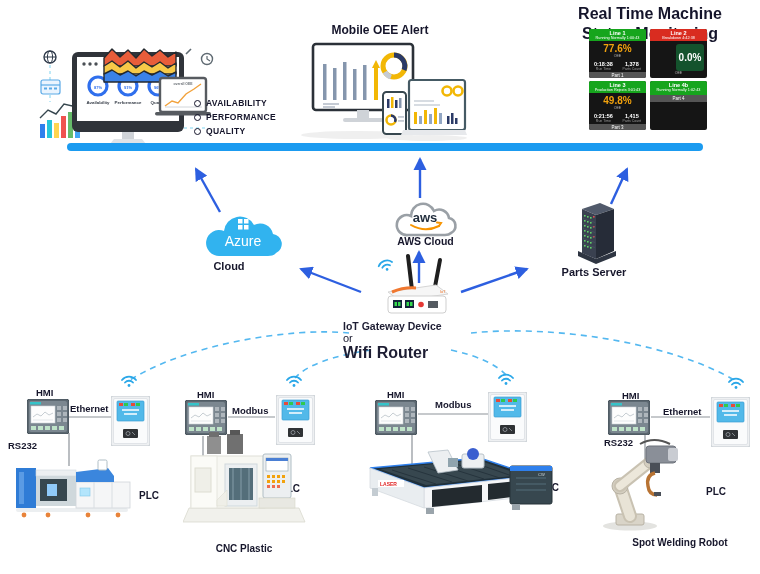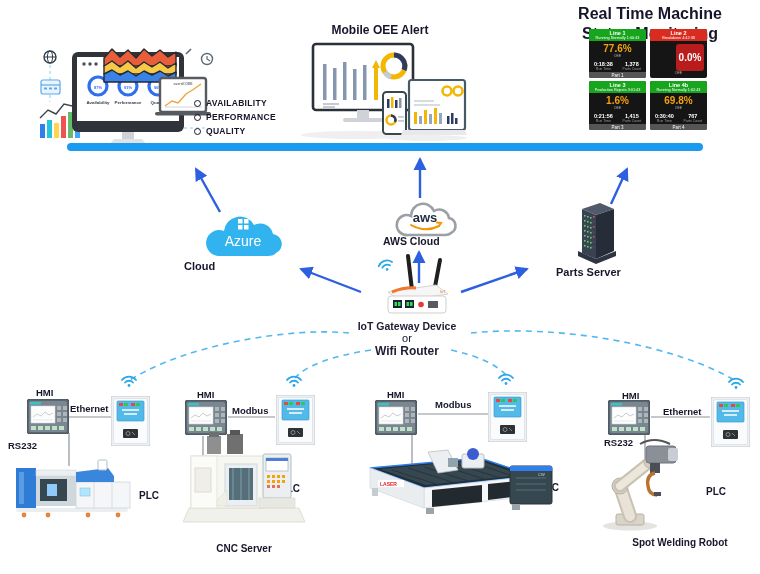--- a/index.html
+++ b/index.html
@@ -1,47 +1,47 @@
 <!DOCTYPE html>
 <html><head>
 <meta charset="utf-8">
 <style>
   html,body{margin:0;padding:0;background:#fff;}
   .canvas{position:relative;width:760px;height:574px;background:#ffffff;overflow:hidden;
           font-family:"Liberation Sans",sans-serif;color:#1c1c30;}
   .abs{position:absolute;}
   .lbl{font-weight:bold;color:#1d1d33;}
-  .ctr{text-align:center;}
+  .ctr{}
   
   .sec-title{font-weight:bold;font-size:12px;color:#15152b;text-align:center;line-height:1.25;}
   
   .bullet-row{display:flex;align-items:center;gap:5px;margin-bottom:4px;}
   .bullet-dot{width:5px;height:5px;border:1.6px solid #15152b;border-radius:50%;flex:0 0 auto;}
   .bullet-txt{font-size:8.5px;font-weight:bold;color:#15152b;letter-spacing:.3px;}
   
   .tile{position:absolute;width:57px;height:49px;background:#151515;border-radius:2px;
         display:flex;flex-direction:column;overflow:hidden;}
   .tile-head{height:13px;padding-top:1px;text-align:center;color:#fff;}
   .tile-head.green{background:#16a51d;}
   .tile-head.red{background:#d92c20;}
   .tile-line{font-size:5.5px;font-weight:bold;line-height:6px;}
   .tile-status{font-size:3.8px;line-height:5px;white-space:nowrap;}
   .tile-body{flex:1;text-align:center;color:#fff;}
   .tile-oee{font-size:10px;font-weight:bold;color:#f2a20d;margin-top:2px;line-height:11px;}
-  .tile-oee.pill{display:inline-block;background:#b91c1c;color:#fff;border-radius:3px;
+  .tile-oee.pill{display:inline-block;background:#14532d;color:#fff;border-radius:3px;
         padding:8px 3px;margin-top:3px;margin-left:23px;}
   .tile-oee-label{font-size:3.5px;color:#b5b5b5;line-height:5px;}
   .tile-stats{display:flex;justify-content:space-around;margin-top:2px;}
   .tv{font-size:5.5px;font-weight:bold;line-height:6px;}
   .tl{font-size:3.5px;color:#9e9e9e;line-height:5px;}
   .tile-foot{height:7px;background:#555;color:#fff;font-size:4.5px;line-height:7px;text-align:center;}
   
   .mini-lbl{font-size:9.5px;font-weight:bold;color:#17172c;}
   .name-lbl{font-size:10px;font-weight:bold;color:#17172c;text-align:center;line-height:1.3;}
-  .cloud-lbl{font-size:11px;font-weight:bold;color:#17172c;}
+  .cloud-lbl{font-size:11px;font-weight:bold;color:#17172c;text-align:center;}
   .bus{position:absolute;left:67px;top:143px;width:636px;height:8px;border-radius:4px;background:#1b9bf0;}
   svg{display:block;}
 </style>
 </head>
 <body>
 
 <div class="canvas">
 
   <svg width="0" height="0" style="position:absolute">
     <defs>
@@ -306,54 +306,40 @@
       </div></div>
     <div class="tile-foot">Part 2</div>
   </div>
 
   <div class="tile" style="left:589px;top:81px">
     <div class="tile-head green">
         <div class="tile-line">Line 3</div>
       <div class="tile-status">Production Rejects 3:01:43</div>
       </div>
     <div class="tile-body">
-        <div class="tile-oee">1.6%</div>
+        <div class="tile-oee">49.8%</div>
       <div class="tile-oee-label">OEE</div>
       <div class="tile-stats">
         <div>
             <div class="tv">0:21:56</div>
             <div class="tl">Run Time</div>
           </div>
         <div>
             <div class="tv">1,415</div>
             <div class="tl">Parts Count</div>
           </div>
       </div>
       </div>
     <div class="tile-foot">Part 3</div>
   </div>
 
   <div class="tile" style="left:650px;top:81px">
     <div class="tile-head green">
         <div class="tile-line">Line 4b</div>
       <div class="tile-status">Running Normally 1:02:43</div>
-      </div>
-    <div class="tile-body">
-        <div class="tile-oee">69.8%</div>
-      <div class="tile-oee-label">OEE</div>
-      <div class="tile-stats">
-        <div>
-            <div class="tv">0:30:40</div>
-            <div class="tl">Run Time</div>
-          </div>
-        <div>
-            <div class="tv">767</div>
-            <div class="tl">Parts Count</div>
-          </div>
-      </div>
       </div>
     <div class="tile-foot">Part 4</div>
   </div>
 
   <div class="bus"></div>
 
   <svg class="abs" style="left:198px;top:208px" width="90" height="54" viewBox="0 0 90 54">
     <path d="M22,48 a13,13 0 1 1 4,-25 a16,16 0 0 1 30,-6 a13,13 0 0 1 19,9 a10,10 0 0 1 3,19 q-2,3 -8,3 h-44 q-3,0 -4,0 z" fill="#31b3ef"></path>
     <g>
       <rect x="40" y="11" width="4.5" height="4.5" fill="#ffffff"></rect>
@@ -432,21 +418,21 @@
     <rect x="33" y="52" width="9" height="8" fill="#13233a"></rect>
     <rect x="34.5" y="54" width="2.5" height="4" fill="#36d94e"></rect>
       <rect x="38" y="54" width="2.5" height="4" fill="#36d94e"></rect>
     <circle cx="49" cy="56.5" r="2.8" fill="#e53935"></circle>
     <rect x="56" y="53" width="10" height="7" fill="#555b61"></rect>
     <text x="68" y="45" font-size="4" fill="#f07830">IoT</text>
   </svg>
   <div class="abs ctr" style="left:343px;top:320px;width:128px">
     <div class="lbl" style="font-size:10.5px">IoT Gateway Device</div>
     <div style="font-size:11px;color:#17172c">or</div>
-    <div class="lbl" style="font-size:12px">Wifi Router</div>
+    <div class="lbl" style="font-size:16px">Wifi Router</div>
   </div>
 
   <svg class="abs" style="left:121px;top:374px" width="16" height="13">
       <use href="#sym-wifi"></use>
     </svg>
   <svg class="abs" style="left:286px;top:374px" width="16" height="13">
       <use href="#sym-wifi"></use>
     </svg>
   <svg class="abs" style="left:498px;top:372px" width="16" height="13">
       <use href="#sym-wifi"></use>
@@ -547,21 +533,21 @@
         <rect x="99" y="52" width="3" height="3"></rect>
       </g>
     <g fill="#ef6c4e">
         <rect x="84" y="57" width="3" height="3"></rect>
         <rect x="89" y="57" width="3" height="3"></rect>
         <rect x="94" y="57" width="3" height="3"></rect>
       </g>
     <rect x="76" y="70" width="36" height="10" fill="#e8e8e2" stroke="#d5d5ca" stroke-width="0.6"></rect>
     <polygon points="34,72 44,62 44,78 34,78" fill="#efefe8" stroke="#ddddd2" stroke-width="0.6"></polygon>
   </svg>
-  <div class="abs name-lbl" style="left:184px;top:542px;width:120px">CNC Server</div>
+  <div class="abs name-lbl" style="left:184px;top:542px;width:120px">CNC Plastic</div>
 
   <svg class="abs" style="left:362px;top:432px" width="200" height="96" viewBox="0 0 200 96">
     <polygon points="8,36 118,26 172,44 62,56" fill="#20303a" stroke="#2f80ed" stroke-width="1.6"></polygon>
     <polygon points="18,37 116,28 160,43 64,53" fill="#37474f"></polygon>
     <g stroke="#26343d" stroke-width="1">
         <line x1="30" y1="38" x2="74" y2="52"></line>
         <line x1="46" y1="36" x2="90" y2="50"></line>
         <line x1="62" y1="35" x2="106" y2="49"></line>
         <line x1="78" y1="33" x2="122" y2="47"></line>
         <line x1="94" y1="32" x2="138" y2="46"></line>

